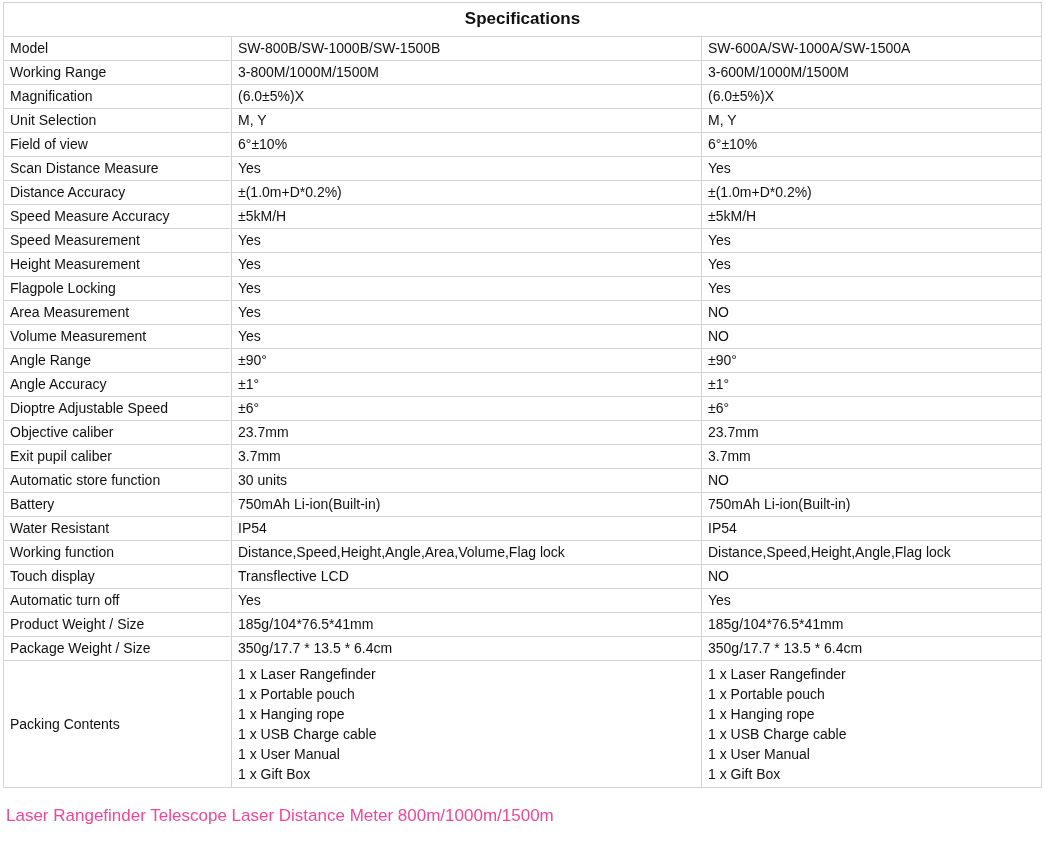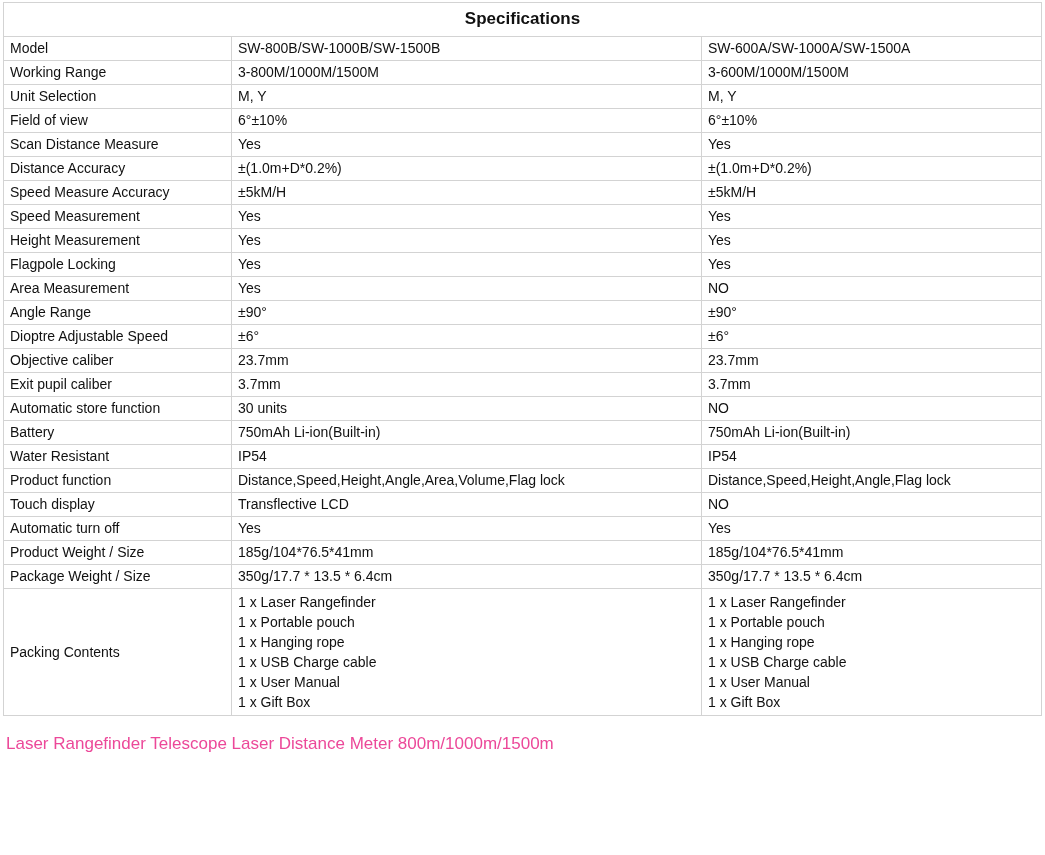--- a/index.html
+++ b/index.html
@@ -101,20 +101,25 @@
           <td class="label">Model</td>
           <td class="val">SW-800B/SW-1000B/SW-1500B</td>
           <td class="val">SW-600A/SW-1000A/SW-1500A</td>
         </tr>
         <tr>
           <td class="label">Working Range</td>
           <td class="val">3-800M/1000M/1500M</td>
           <td class="val">3-600M/1000M/1500M</td>
         </tr>
         <tr>
+          <td class="label">Magnification</td>
+          <td class="val">(6.0±5%)X</td>
+          <td class="val">(6.0±5%)X</td>
+        </tr>
+        <tr>
           <td class="label">Unit Selection</td>
           <td class="val">M, Y</td>
           <td class="val">M, Y</td>
         </tr>
         <tr>
           <td class="label">Field of view</td>
           <td class="val">6°±10%</td>
           <td class="val">6°±10%</td>
         </tr>
         <tr>
@@ -146,25 +151,35 @@
           <td class="label">Flagpole Locking</td>
           <td class="val">Yes</td>
           <td class="val">Yes</td>
         </tr>
         <tr>
           <td class="label">Area Measurement</td>
           <td class="val hl">Yes</td>
           <td class="val">NO</td>
         </tr>
         <tr>
+          <td class="label">Volume Measurement</td>
+          <td class="val hl">Yes</td>
+          <td class="val">NO</td>
+        </tr>
+        <tr>
           <td class="label">Angle Range</td>
           <td class="val">±90°</td>
           <td class="val">±90°</td>
         </tr>
         <tr>
+          <td class="label">Angle Accuracy</td>
+          <td class="val">±1°</td>
+          <td class="val">±1°</td>
+        </tr>
+        <tr>
           <td class="label">Dioptre Adjustable Speed</td>
           <td class="val">±6°</td>
           <td class="val">±6°</td>
         </tr>
         <tr>
           <td class="label">Objective caliber</td>
           <td class="val">23.7mm</td>
           <td class="val">23.7mm</td>
         </tr>
         <tr>
@@ -181,21 +196,21 @@
           <td class="label">Battery</td>
           <td class="val">750mAh Li-ion(Built-in)</td>
           <td class="val">750mAh Li-ion(Built-in)</td>
         </tr>
         <tr>
           <td class="label">Water Resistant</td>
           <td class="val">IP54</td>
           <td class="val">IP54</td>
         </tr>
         <tr>
-          <td class="label">Product function</td>
+          <td class="label">Working function</td>
           <td class="val">Distance,Speed,Height,Angle,Area,Volume,Flag lock</td>
           <td class="val">Distance,Speed,Height,Angle,Flag lock</td>
         </tr>
         <tr>
           <td class="label">Touch display</td>
           <td class="val hl">Transflective LCD</td>
           <td class="val">NO</td>
         </tr>
         <tr>
           <td class="label">Automatic turn off</td>

